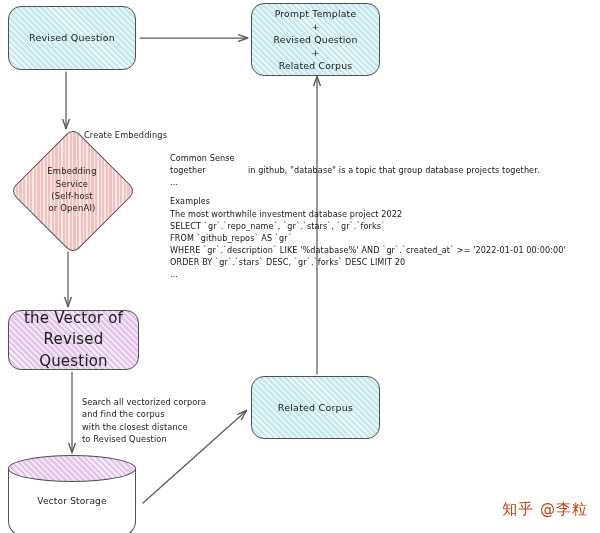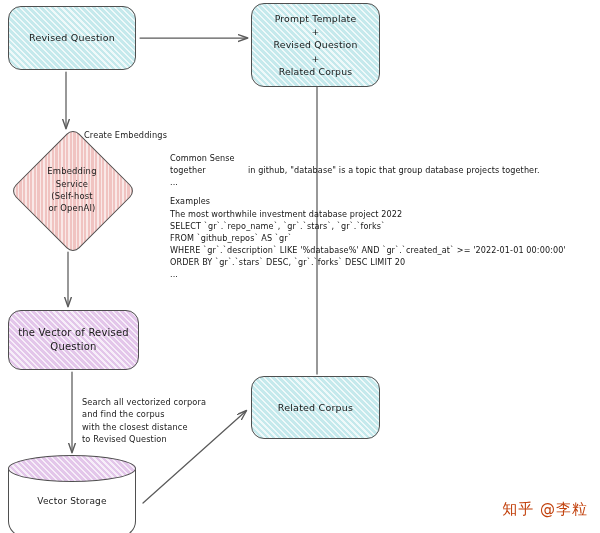--- a/index.html
+++ b/index.html
@@ -77,30 +77,30 @@
       rgba(255,255,255,0) 1.5px,
       rgba(255,255,255,0) 3.6px);
   }
 
   
   #node-revised-question {
     left: 8px; top: 6px; width: 128px; height: 64px;
     font-size: 9.5px;
   }
   #node-prompt-template {
-    left: 251px; top: 3px; width: 129px; height: 84px;
+    left: 251px; top: 3px; width: 129px; height: 73px;
     font-size: 9.3px;
   }
   #node-related-corpus {
     left: 251px; top: 376px; width: 129px; height: 63px;
     font-size: 9.5px;
   }
   #node-vector-of-revised {
     left: 8px; top: 310px; width: 131px; height: 60px;
-    font-size: 10px;
+    font-size: 15px;
   }
 
   
   #node-embedding-service {
     left: 8px; top: 131px; width: 128px; height: 118px;
     background: transparent;
     border: none;
   }
   #node-embedding-service .dia {
     position: absolute;

